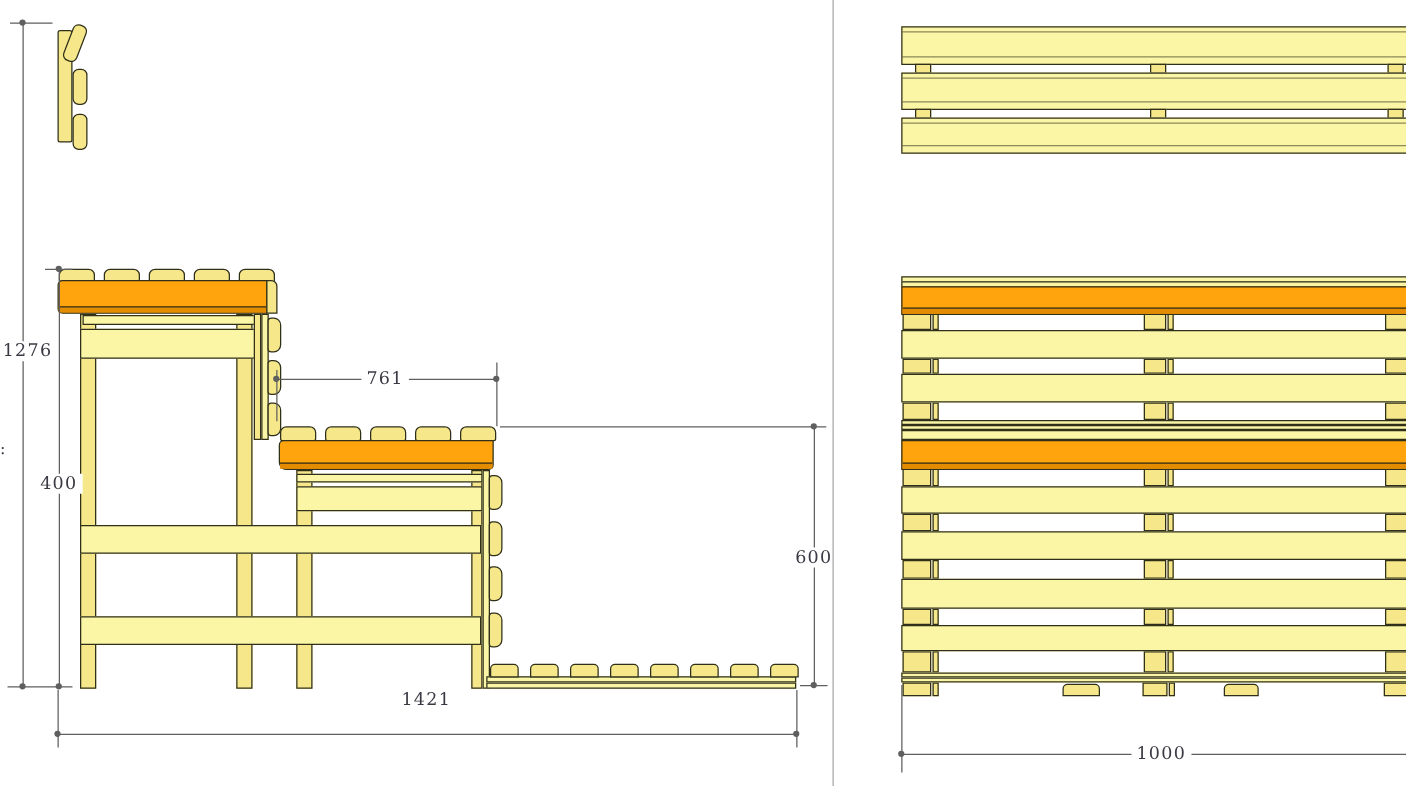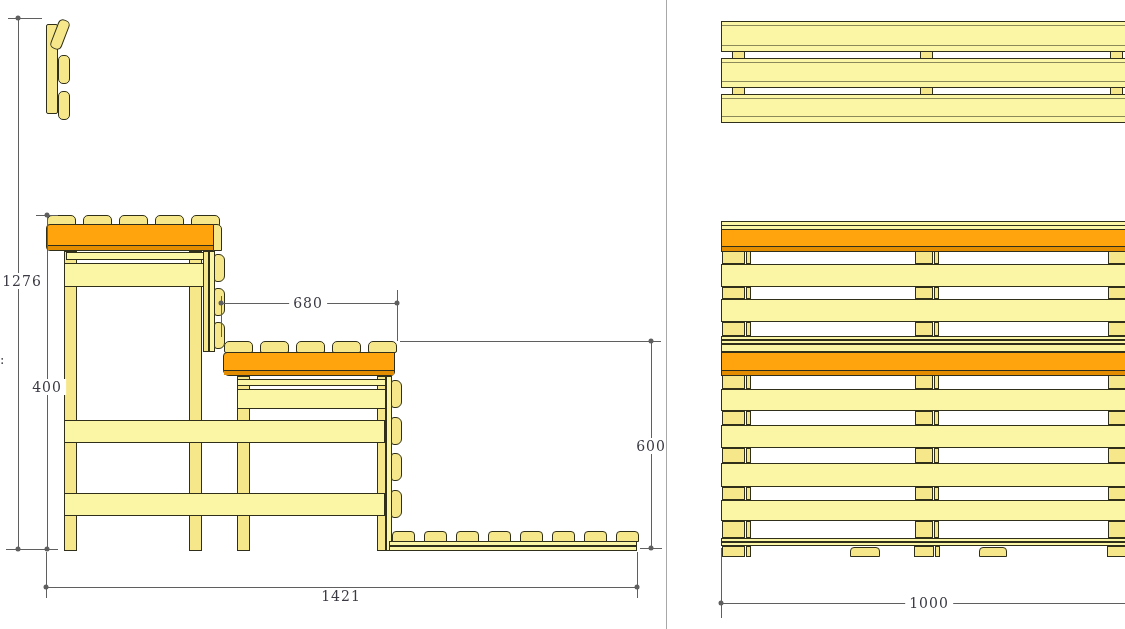--- a/index.html
+++ b/index.html
@@ -103,35 +103,35 @@
     <div class="tick" style="left:47px;top:215px"></div>
     <div class="tick" style="left:47px;top:549px"></div>
     <div class="dlab" style="left:47px;top:387px">400</div>
     <div class="dl" style="left:6px;top:549px;width:52px;height:1px"></div>
 
     <div class="dl" style="left:221px;top:296px;width:1px;height:41px"></div>
     <div class="dl" style="left:397px;top:290px;width:1px;height:51px"></div>
     <div class="dl" style="left:221px;top:303px;width:176px;height:1px"></div>
     <div class="tick" style="left:221px;top:303px"></div>
     <div class="tick" style="left:397px;top:303px"></div>
-    <div class="dlab" style="left:308px;top:303px">680</div>
+    <div class="dlab" style="left:308px;top:303px">761</div>
 
     <div class="dl" style="left:400px;top:341px;width:261px;height:1px"></div>
     <div class="dl" style="left:640px;top:548px;width:22px;height:1px"></div>
     <div class="dl" style="left:651px;top:341px;width:1px;height:207px"></div>
     <div class="tick" style="left:651px;top:341px"></div>
     <div class="tick" style="left:651px;top:548px"></div>
     <div class="dlab" style="left:651px;top:446px">600</div>
 
     <div class="dl" style="left:46px;top:552px;width:1px;height:46px"></div>
     <div class="dl" style="left:637px;top:552px;width:1px;height:46px"></div>
     <div class="dl" style="left:46px;top:587px;width:591px;height:1px"></div>
     <div class="tick" style="left:46px;top:587px"></div>
     <div class="tick" style="left:637px;top:587px"></div>
-    <div class="dlab" style="left:341px;top:596px">1421</div>
+    <div class="dlab" style="left:341px;top:560px">1421</div>
 
     <div class="frag" style="left:0;top:352px">:</div>
   </div>
 
   <div class="abs" style="left:666px;top:0;width:1px;height:629px;background:var(--divider)"></div>
 
   <div class="abs" style="left:721px;top:0;width:420px;height:499px">
 
     <div class="w brd" style="left:0;top:21px;width:416px;height:31px"></div>
     <div class="w" style="left:11px;top:51px;width:13px;height:8px"></div>

